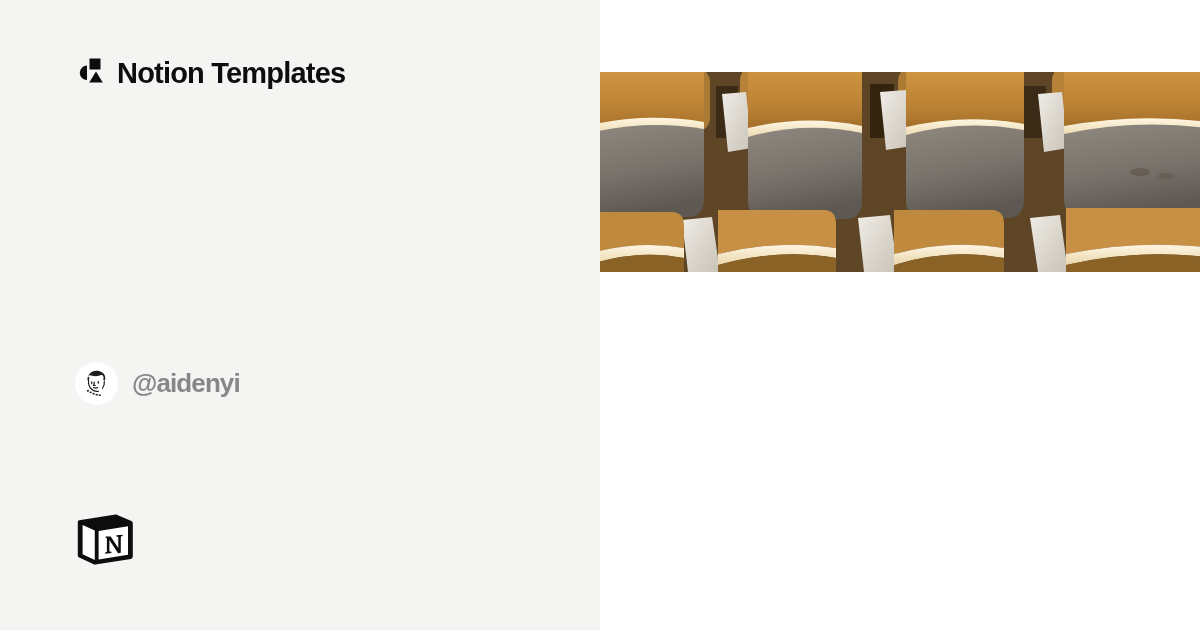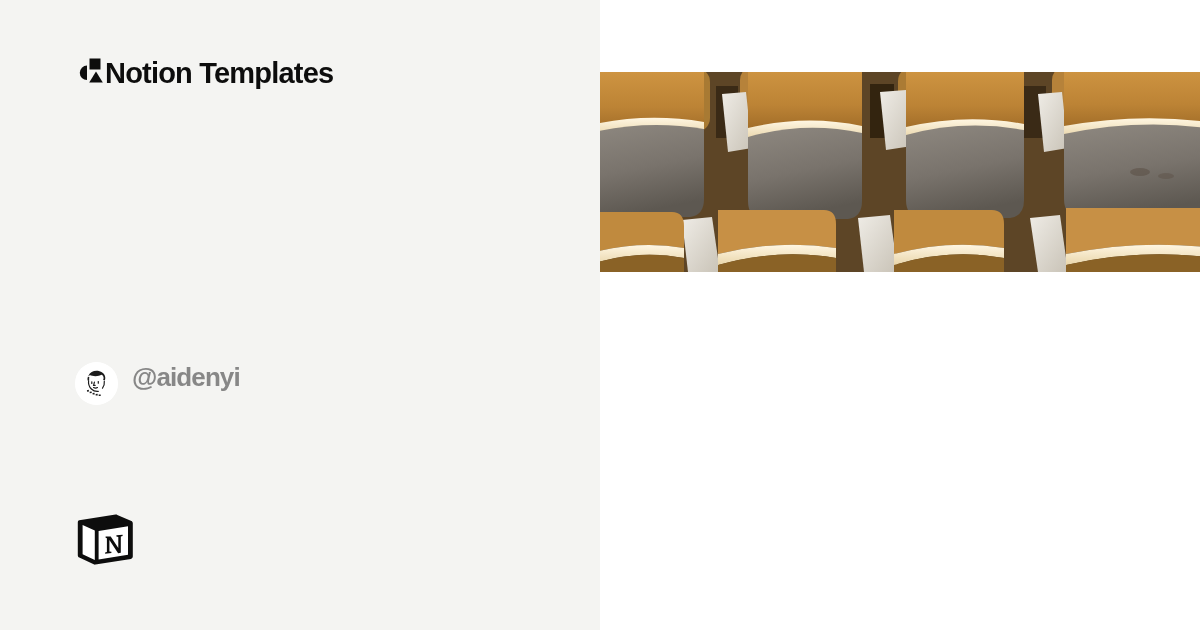--- a/index.html
+++ b/index.html
@@ -13,38 +13,38 @@
 
   
   .left {
     width:600px; height:630px;
     background:#f4f4f2;
     position:relative;
     flex:0 0 600px;
   }
   .brand {
     position:absolute; left:75px; top:58px;
-    display:flex; align-items:center; 
+    display:flex; align-items:center; gap:12px;
   }
   .brand-logo { width:30px; height:30px; display:block; }
   .brand-text {
     font-size:29px; font-weight:700; color:#0d0d0d;
     letter-spacing:-0.8px; line-height:1;
   }
 
   .headline {
     position:absolute; left:75px; top:196px;
     font-size:56px; font-weight:700; color:#0c0c0c;
     letter-spacing:-2.2px; line-height:1.27;
     width:480px;
   }
 
   .author {
     position:absolute; left:75px; top:362px;
-    display:flex; align-items:flex-start; gap:14px;
+    display:flex; align-items:center; gap:14px;
   }
   .avatar {
     width:43px; height:43px; border-radius:50%;
     background:#ffffff; overflow:hidden;
     display:flex; align-items:center; justify-content:center;
     flex:0 0 43px;
   }
   .avatar svg { display:block; }
   .author-name {
     font-size:26px; font-weight:700; color:#878787;

